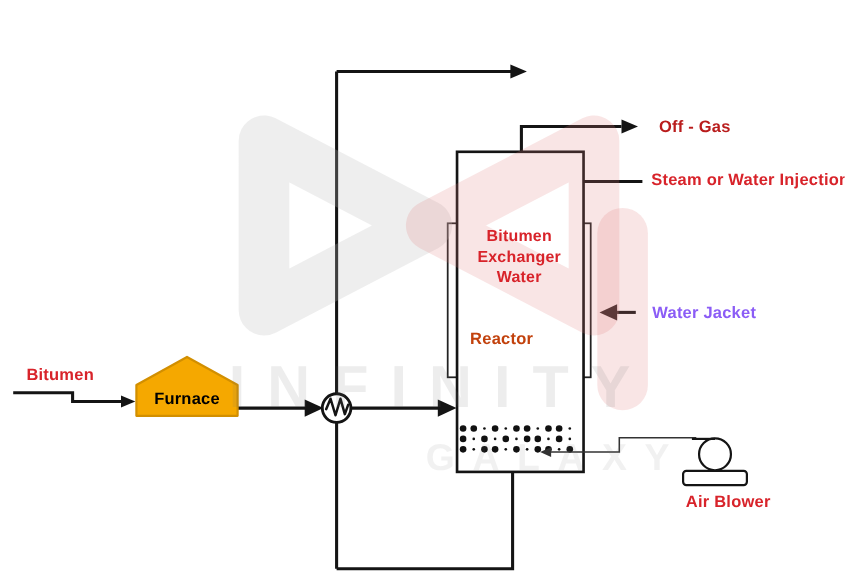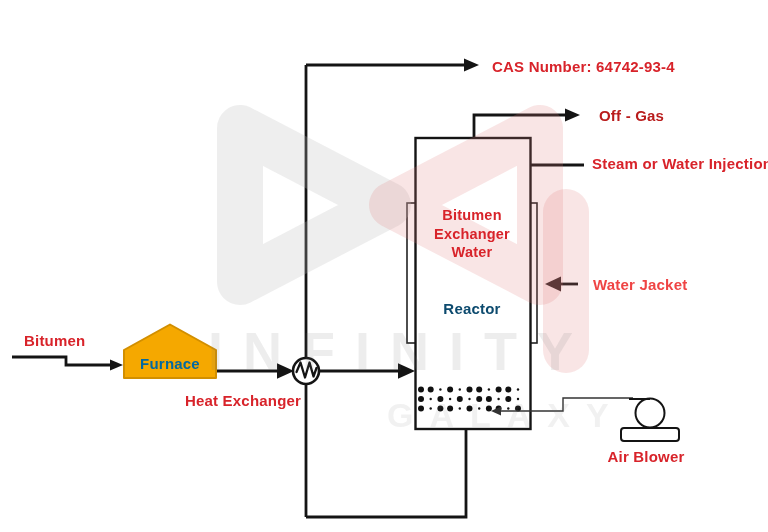--- a/index.html
+++ b/index.html
@@ -91,41 +91,39 @@
 
     <g>
       <rect x="621" y="428" width="58" height="13" rx="3" fill="#ffffff" stroke="#141414" stroke-width="2"></rect>
       <circle cx="650" cy="413" r="14.5" fill="#ffffff" stroke="#141414" stroke-width="2"></circle>
       <line x1="629" y1="399" x2="650" y2="399" stroke="#141414" stroke-width="2"></line>
     </g>
   </svg>
 
   <div class="lbl" style="left: 24px; top: 332px; color: rgb(216, 35, 42);">Bitumen</div>
 
-  <div class="lbl center" style="left: 170px; top: 363px; color: #0369a1;">Furnace</div>
+  <div class="lbl center" style="left: 170px; top: 363px; color: #000000;">Furnace</div>
 
-  <div class="lbl center" style="left: 243px; top: 400px; color: rgb(216, 35, 42);">Heat Exchanger</div>
 
-  <div class="lbl" style="left: 492px; top: 58px; color: rgb(216, 35, 42);">CAS Number: 64742-93-4</div>
 
   <div class="lbl" style="left: 599px; top: 107px; color: #b91c1c;">Off - Gas</div>
 
   <div class="lbl" style="left: 592px; top: 155px; color: rgb(216, 35, 42);">Steam or Water Injection</div>
 
   <div class="lbl center unit-block" style="left: 472px; top: 234px; color: rgb(216, 35, 42);">
     <div>Bitumen</div>
     <div>Exchanger</div>
     <div>Water</div>
   </div>
 
-  <div class="lbl center" style="left: 472px; top: 308px; color: #0c4a6e;">Reactor</div>
+  <div class="lbl center" style="left: 456px; top: 308px; color: #c2410c;">Reactor</div>
 
-  <div class="lbl" style="left: 593px; top: 276px; color: #ef4444;">Water Jacket</div>
+  <div class="lbl" style="left: 593px; top: 276px; color: #8b5cf6;">Water Jacket</div>
 
-  <div class="lbl center" style="left: 646px; top: 456px; color: rgb(216, 35, 42);">Air Blower</div>
+  <div class="lbl center" style="left: 662px; top: 456px; color: rgb(216, 35, 42);">Air Blower</div>
 
   <svg id="watermark-svg" width="768" height="532" viewBox="0 0 768 532">
     <path d="M240,128 L240,282 L388,205 Z" fill="none" stroke="#BDBDBD" stroke-opacity="0.26" stroke-width="46" stroke-linejoin="round"></path>
     <path d="M540,128 L540,282 L392,205 Z" fill="none" stroke="#E07C7C" stroke-opacity="0.2" stroke-width="46" stroke-linejoin="round"></path>
     <line x1="566" y1="212" x2="566" y2="350" stroke="#E07C7C" stroke-opacity="0.2" stroke-width="46" stroke-linecap="round"></line>
     <text x="208" y="370" font-size="54" font-weight="700" letter-spacing="20" fill="#777" fill-opacity="0.13" font-family="Liberation Sans, sans-serif">INFINITY</text>
     <text x="387" y="427" font-size="34" font-weight="700" letter-spacing="16" fill="#777" fill-opacity="0.10" font-family="Liberation Sans, sans-serif">GALAXY</text>
   </svg>
 </div>
 

